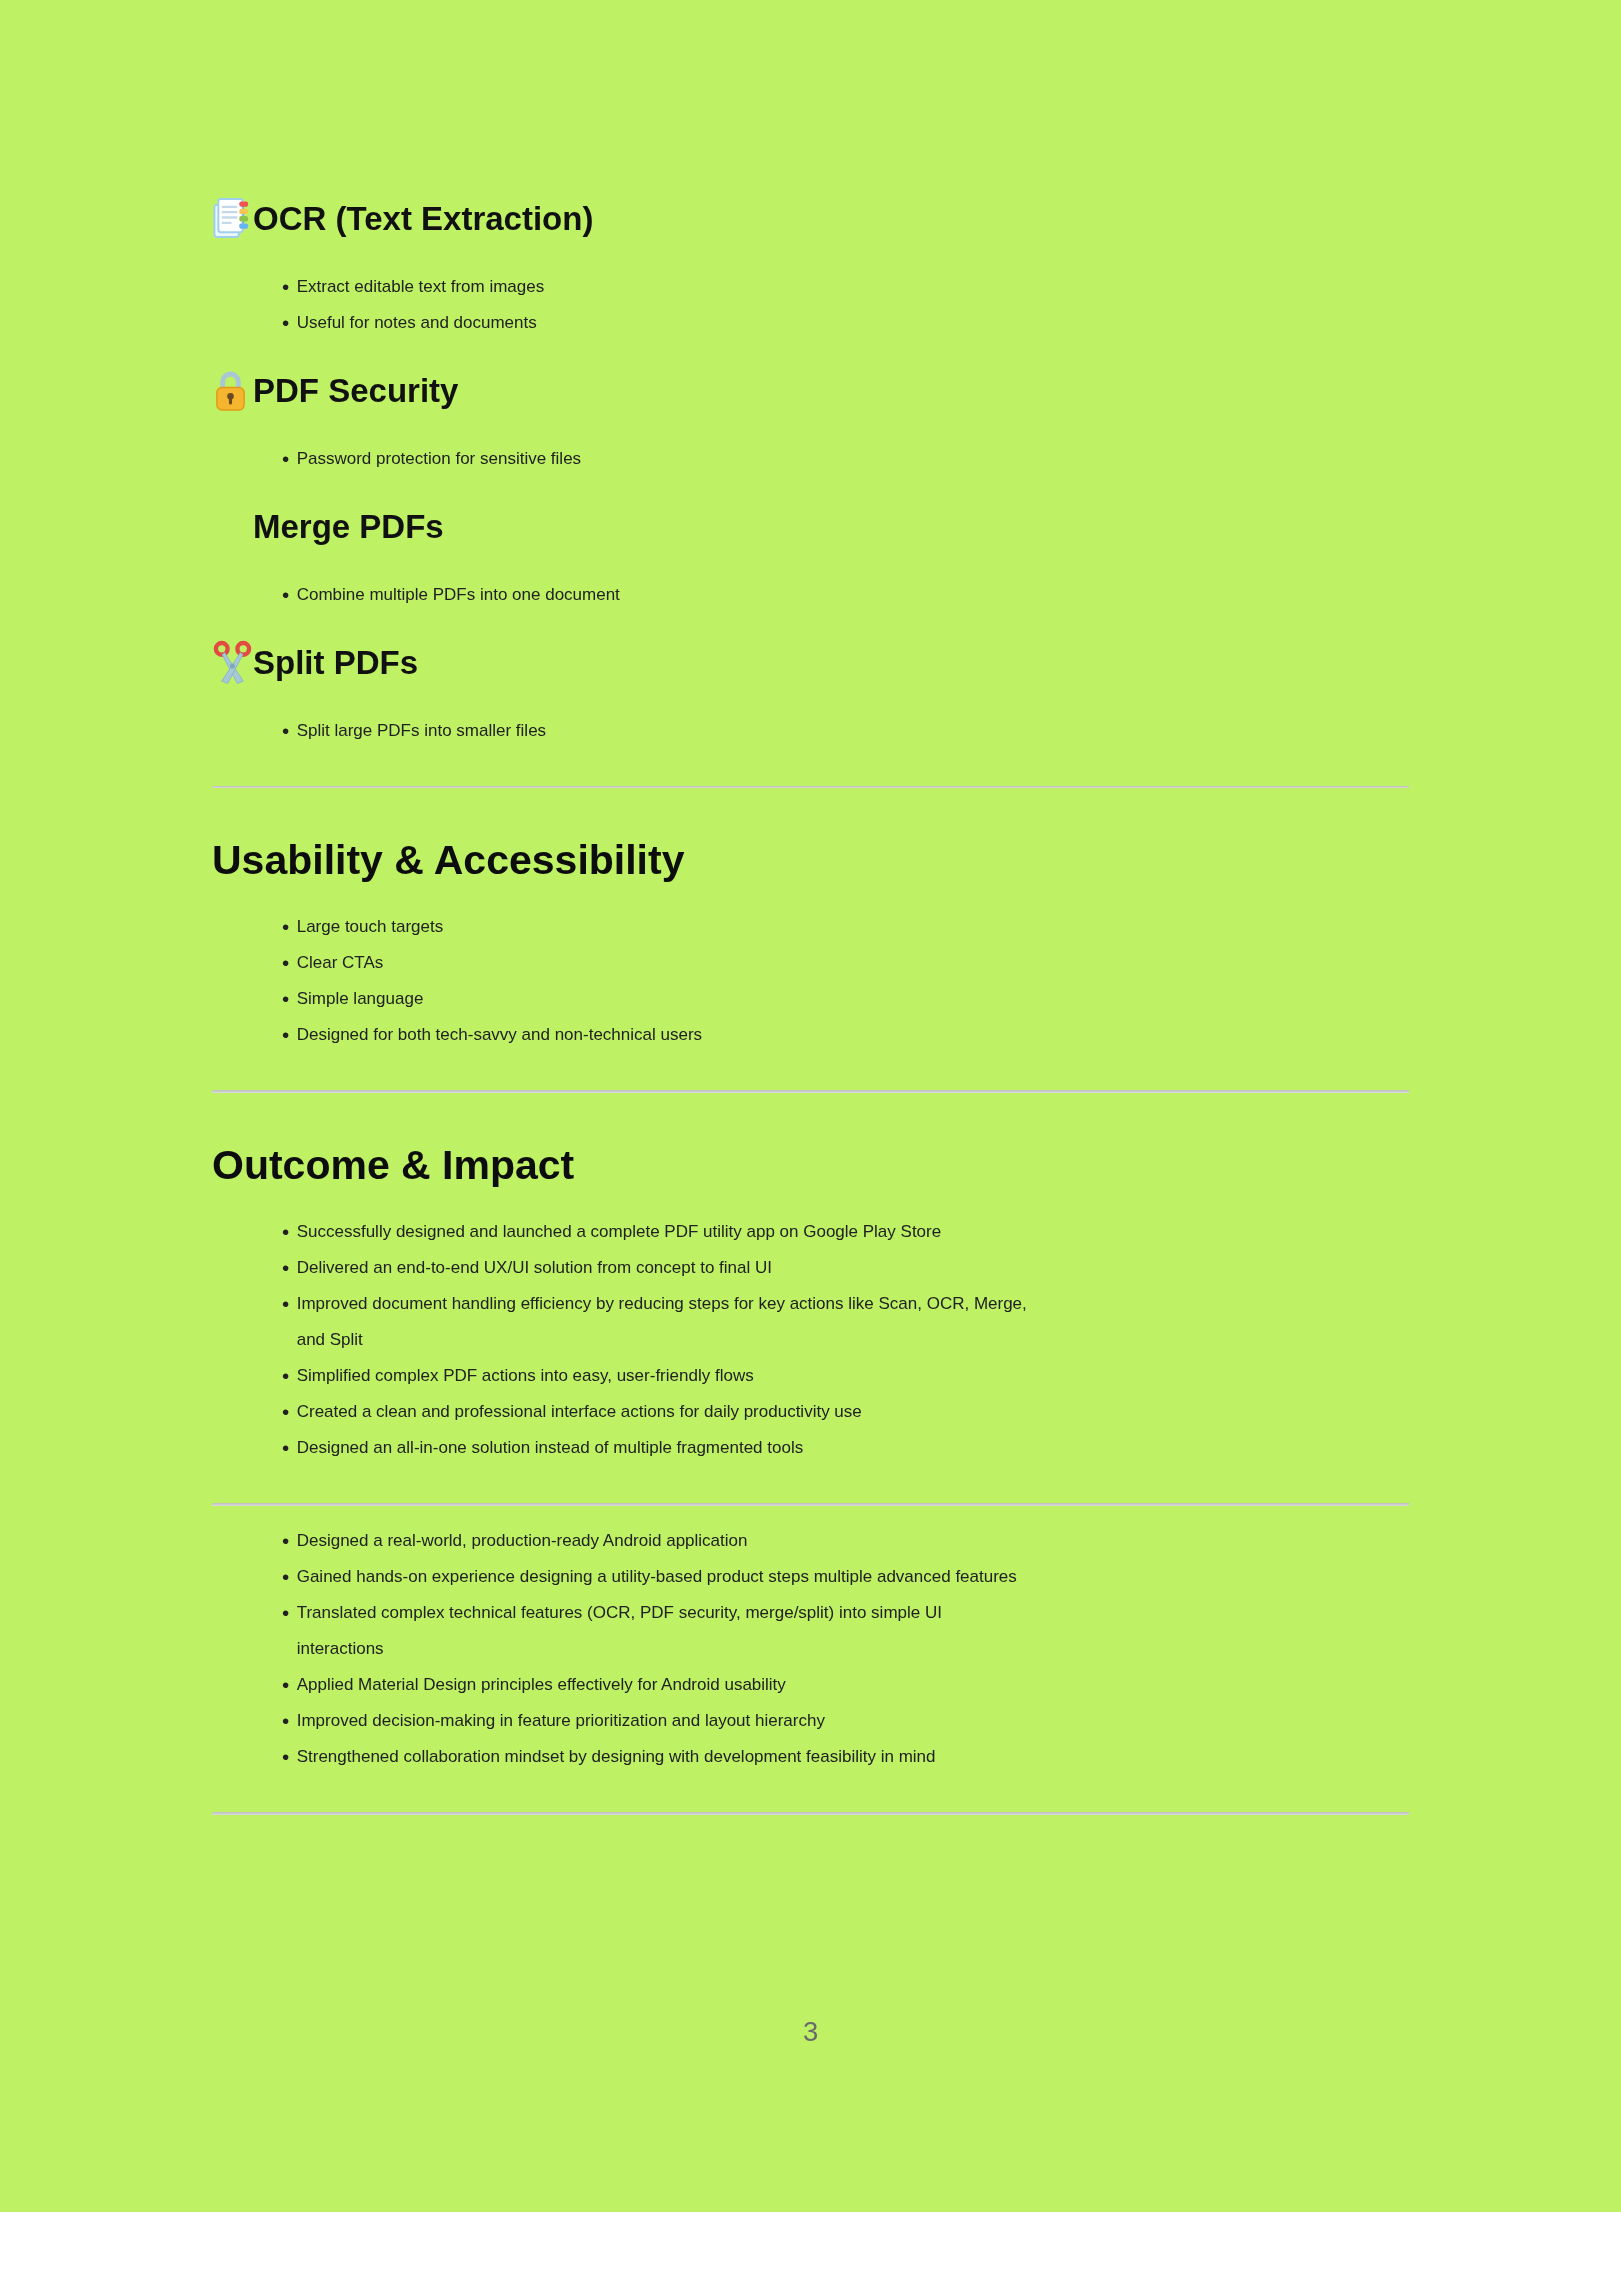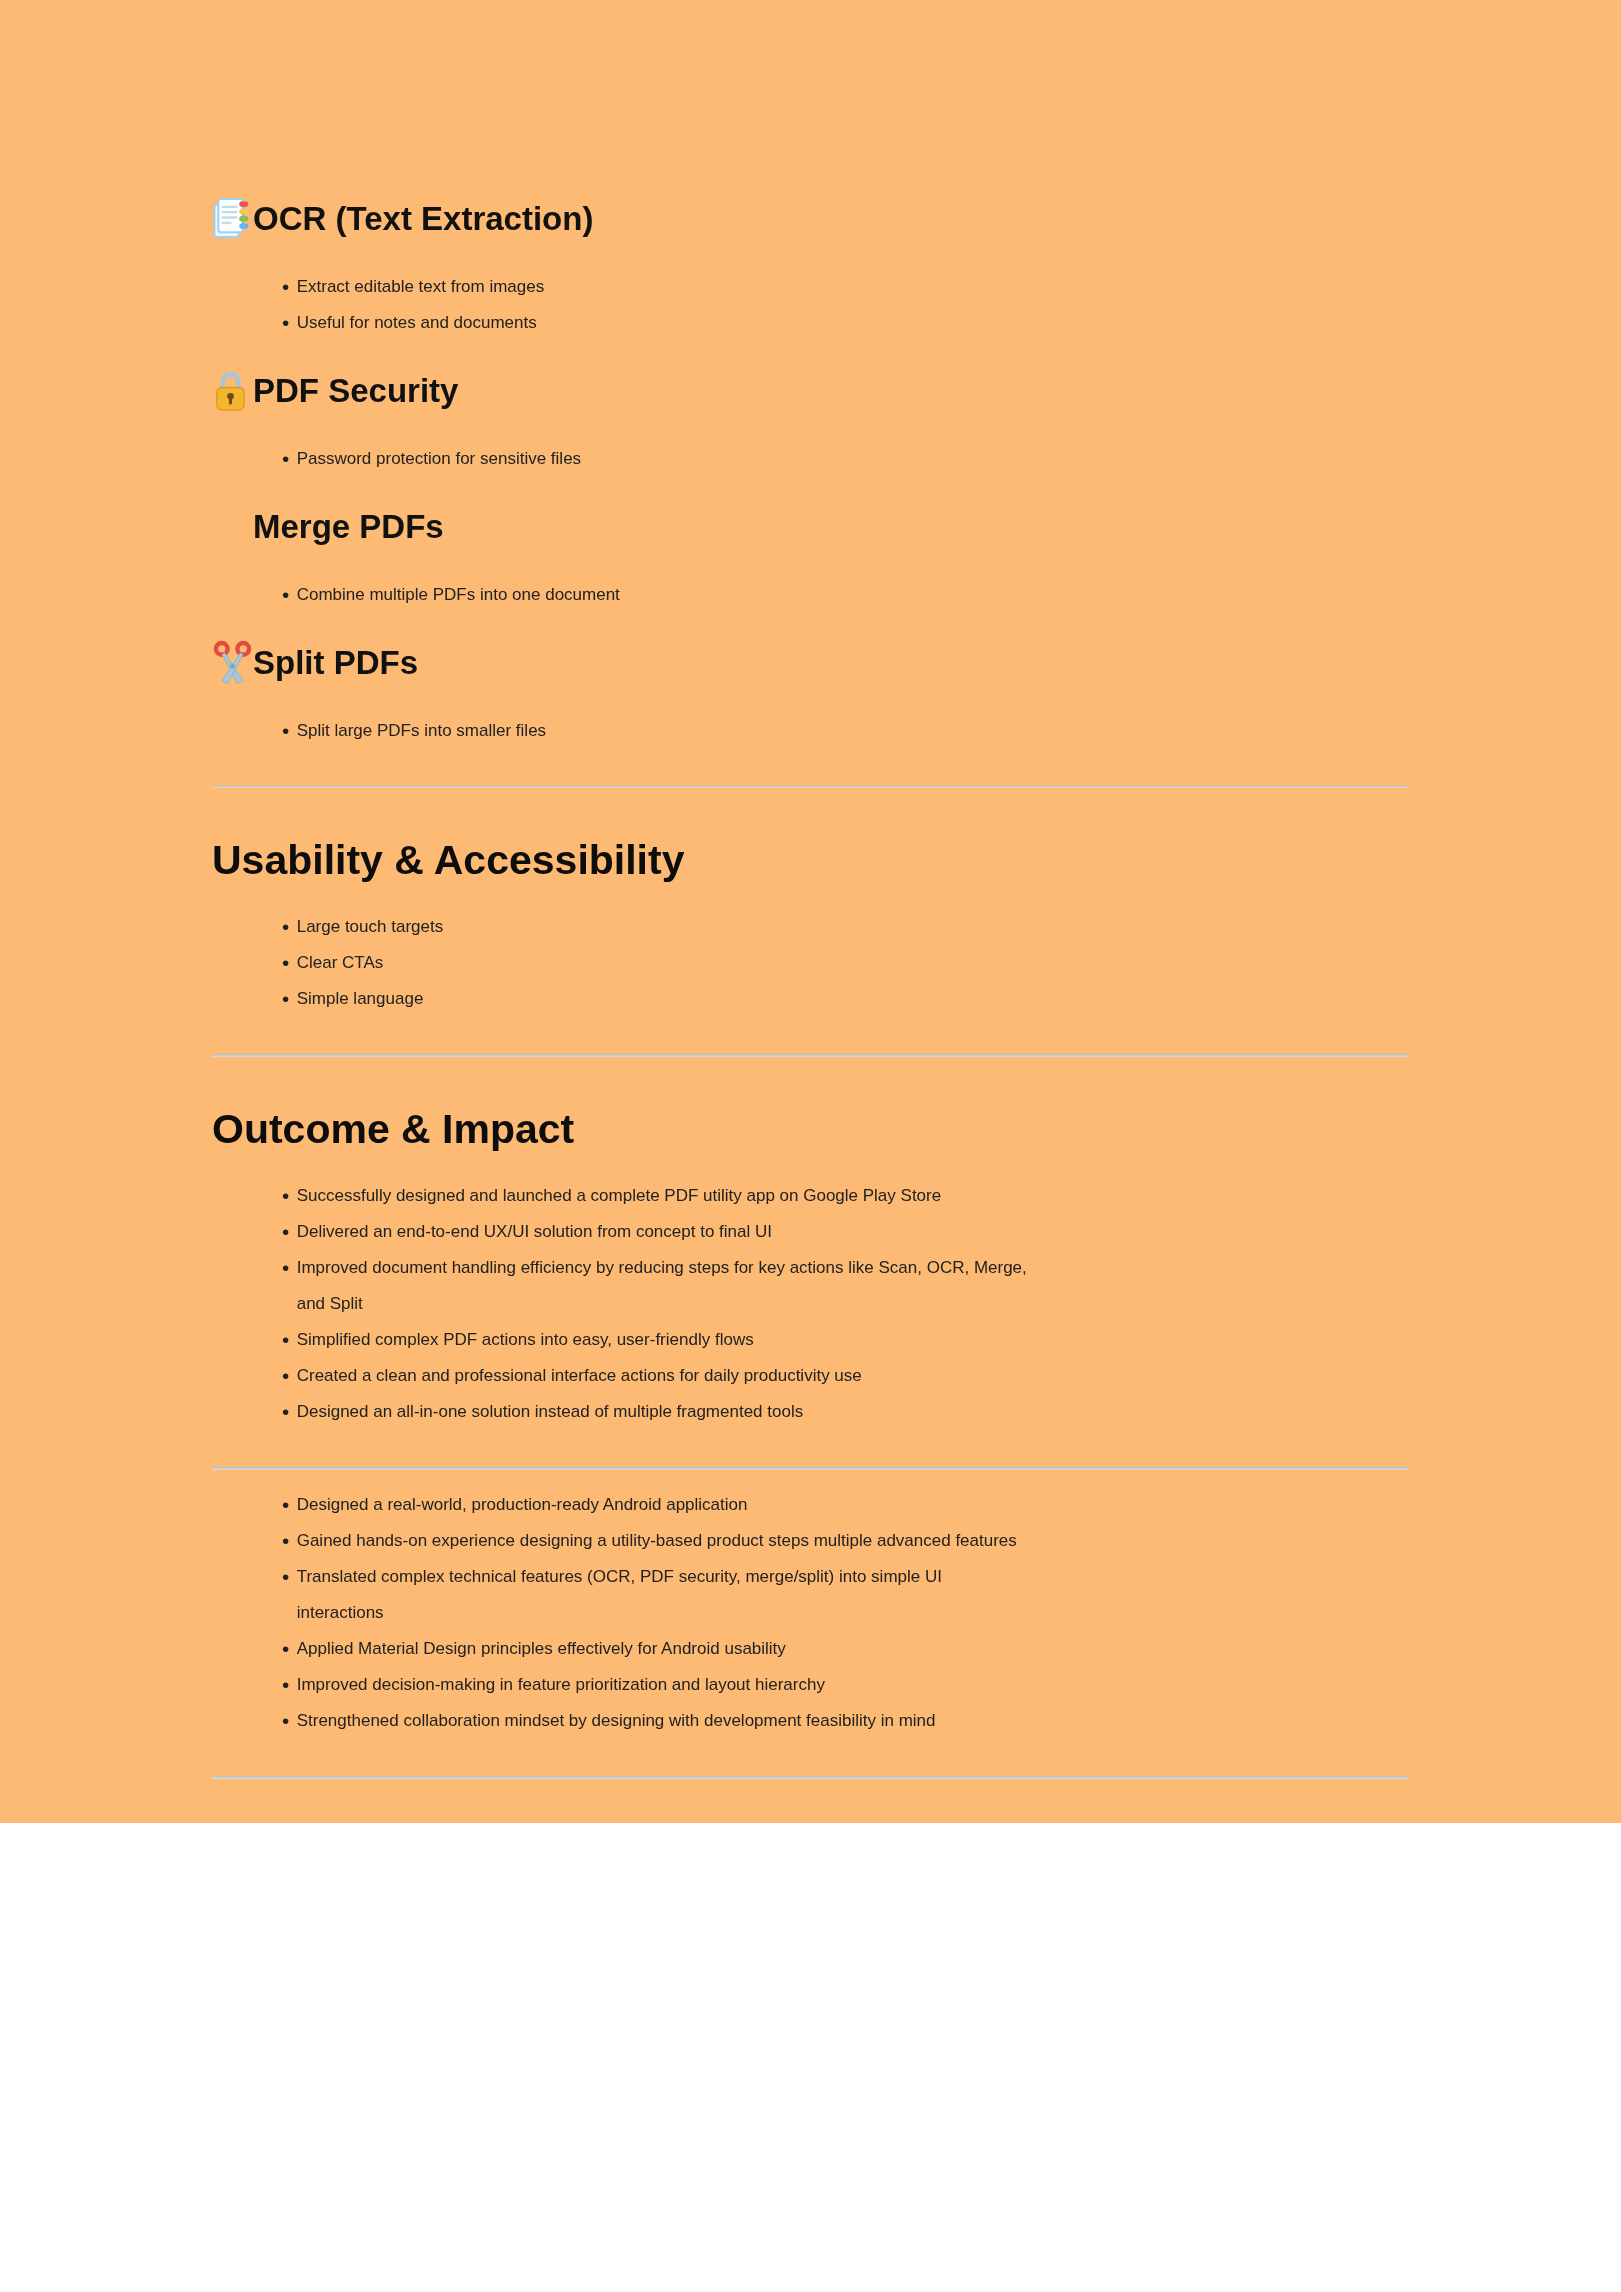--- a/index.html
+++ b/index.html
@@ -2,21 +2,21 @@
 <html><head>
 <meta charset="utf-8">
 <style>
   html, body { margin: 0; padding: 0; }
   body {
     width: 1621px; height: 2293px;
     background: #ffffff;
     font-family: "Liberation Sans", sans-serif;
     color: #212121;
   }
-  .page { position: relative; width: 1621px; height: 1823px; background: #fdba74; overflow: hidden; }
+  .page { position: relative; width: 1621px; height: 2212px; background: #bef264; overflow: hidden; }
   .content { position: absolute; left: 212px; top: 195px; width: 1197px; }
 
   h3.feature-heading {
     display: flex; align-items: center;
     margin: 26.5px 0 0 0;
     font-size: 33px; line-height: 47px; font-weight: 700; color: #111111;
   }
   h3.feature-heading.first { margin-top: 0; }
   .icon-slot { width: 41px; height: 47px; flex: 0 0 41px; display: inline-flex; align-items: center; justify-content: flex-start; }
   .icon-slot svg { display: block; }
@@ -121,20 +121,21 @@
     </section>
 
     <hr class="divider">
 
     <section>
       <h1 class="section-heading">Usability &amp; Accessibility</h1>
       <ul class="bullets after-h1">
         <li>Large touch targets</li>
         <li>Clear CTAs</li>
         <li>Simple language</li>
+        <li>Designed for both tech-savvy and non-technical users</li>
       </ul>
     </section>
 
     <hr class="divider">
 
     <section>
       <h1 class="section-heading">Outcome &amp; Impact</h1>
       <ul class="bullets after-h1">
         <li>Successfully designed and launched a complete PDF utility app on Google Play Store</li>
         <li>Delivered an end-to-end UX/UI solution from concept to final UI</li>

